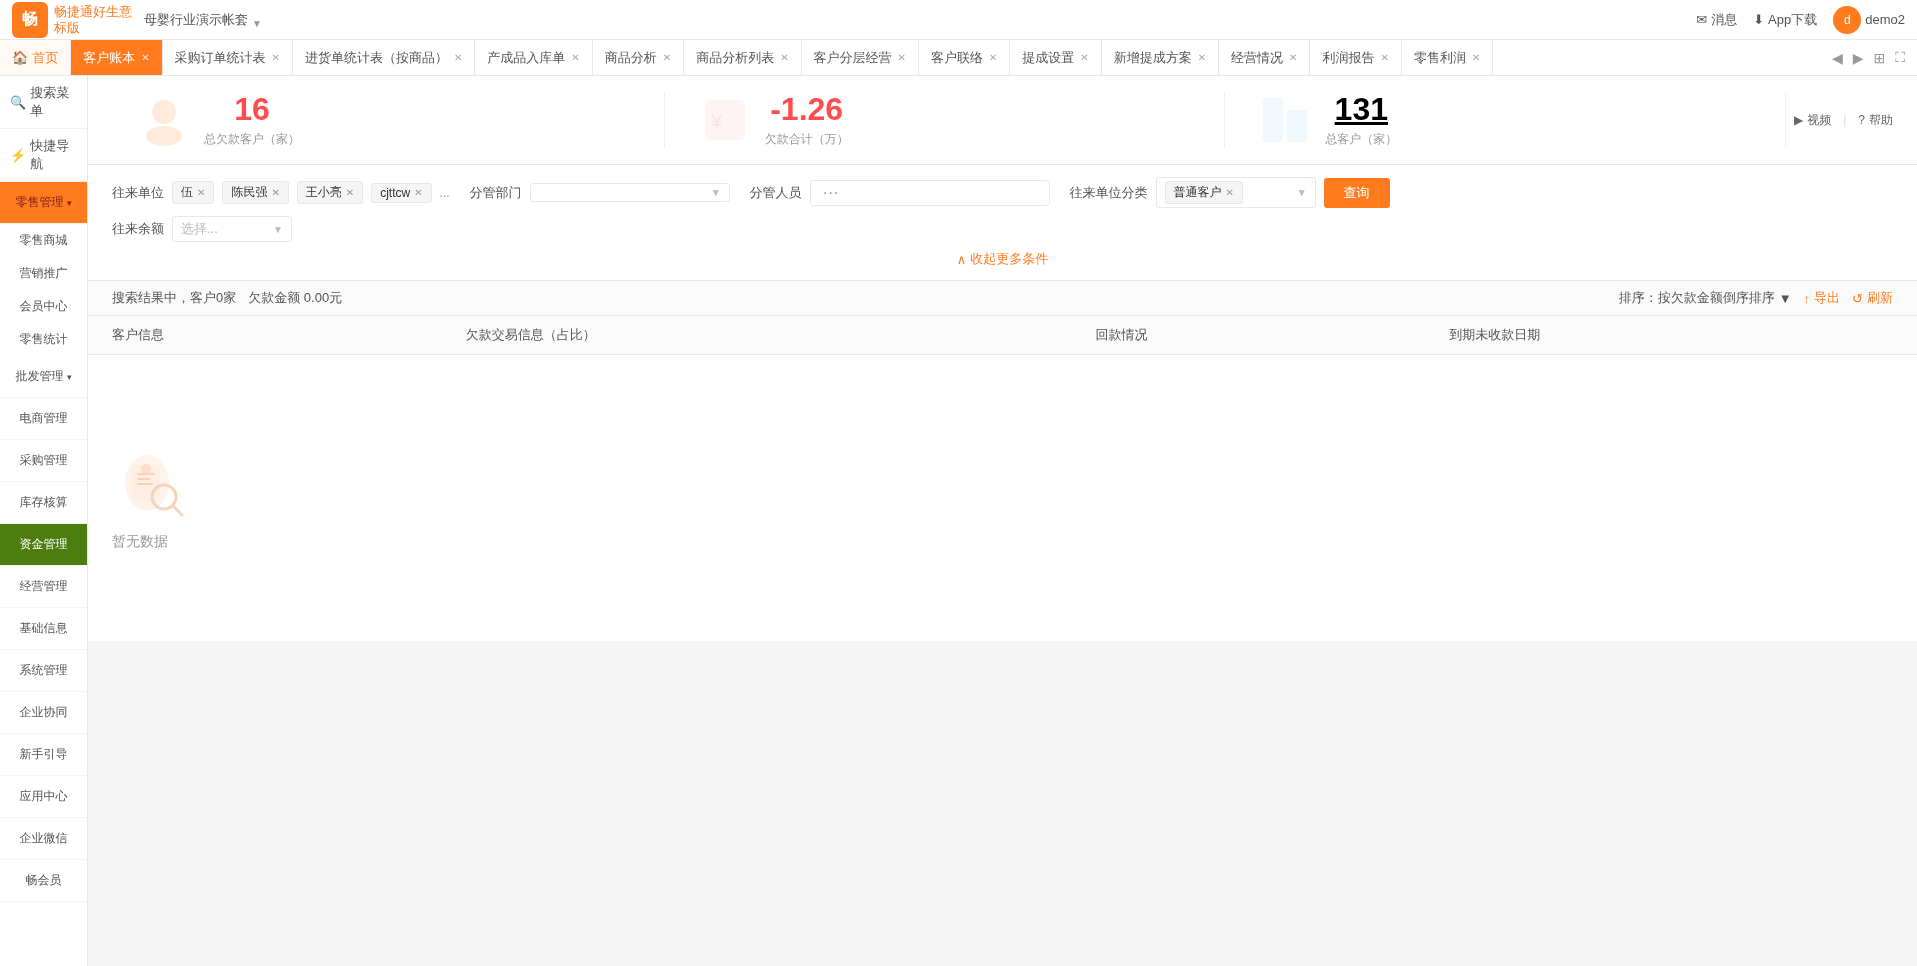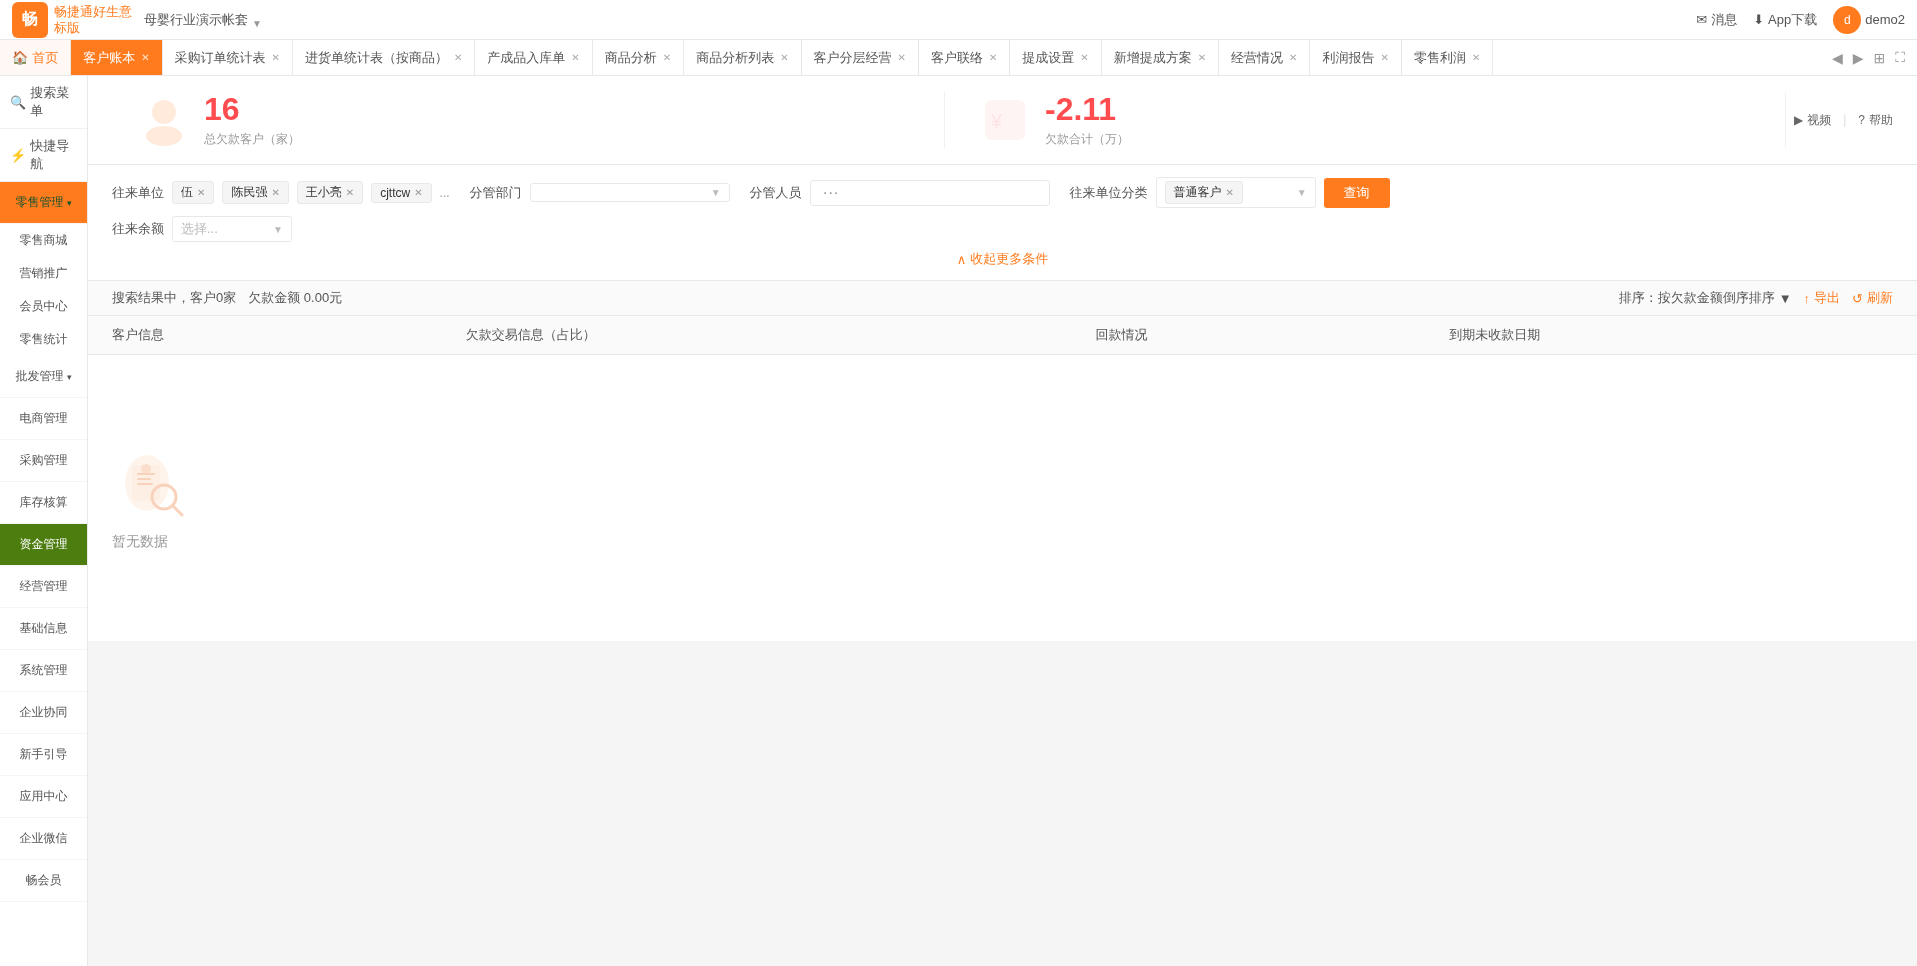--- a/index.html
+++ b/index.html
@@ -46,30 +46,30 @@
     }
     .sidebar-search {
       display: flex; align-items: center; gap: 4px; padding: 8px 10px;
       color: #555; font-size: 13px; cursor: pointer; border-bottom: 1px solid #f0f0f0;
     }
     .sidebar-nav { display: flex; align-items: center; gap: 4px; padding: 8px 10px; color: #555; font-size: 13px; cursor: pointer; border-bottom: 1px solid #f0f0f0; }
     .sidebar-item {
       padding: 12px 0; text-align: center; color: #555; font-size: 12px;
       cursor: pointer; border-bottom: 1px solid #f5f5f5;
     }
-    .sidebar-item.active { background: #ff7b1e; color: #14532d; }
+    .sidebar-item.active { background: #ff7b1e; color: #7f1d1d; }
     .sidebar-sub { padding: 8px 0; text-align: center; color: #555; font-size: 12px; cursor: pointer; }
 
     
     .content-area { flex: 1; overflow: auto; background: #f5f5f5; }
 
     
     .stats-bar {
       display: flex; background: #fff; border-bottom: 1px solid #e8e8e8;
-      padding: 16px 24px; align-items: center; gap: 8px;
+      padding: 16px 24px; align-items: center; gap: 8px; text-align: center;
     }
     .stat-card { flex: 1; display: flex; align-items: center; gap: 12px; padding: 0 24px; border-right: 1px solid #f0f0f0; }
     .stat-card:last-child { border-right: none; }
     .stat-icon { width: 56px; height: 56px; display: flex; align-items: center; justify-content: center; }
     .stat-icon svg { opacity: 0.15; }
     .stat-info { display: flex; flex-direction: column; }
     .stat-value { font-size: 32px; font-weight: bold; color: #ff4d4f; line-height: 1.1; }
     .stat-value.negative { color: #ff4d4f; }
     .stat-value.black { color: #000; text-decoration: underline; }
     .stat-label { font-size: 12px; color: #999; margin-top: 4px; }
@@ -311,25 +311,37 @@
       </div>
 
       <div class="stat-card">
         <div class="stat-icon">
           <svg width="56" height="56" viewBox="0 0 56 56" fill="none">
             <rect x="8" y="8" width="40" height="40" rx="6" fill="#ff4d4f" opacity="0.4"></rect>
             <text x="14" y="36" font-size="20" fill="#ff4d4f">¥</text>
           </svg>
         </div>
         <div class="stat-info">
-          <span class="stat-value negative">-2.11</span>
+          <span class="stat-value negative">-1.26</span>
           <span class="stat-label">欠款合计（万）</span>
         </div>
       </div>
 
+      <div class="stat-card">
+        <div class="stat-icon">
+          <svg width="56" height="56" viewBox="0 0 56 56" fill="none">
+            <rect x="6" y="6" width="20" height="44" rx="3" fill="#a8d5f5"></rect>
+            <rect x="30" y="18" width="20" height="32" rx="3" fill="#a8d5f5"></rect>
+          </svg>
+        </div>
+        <div class="stat-info">
+          <span class="stat-value black">131</span>
+          <span class="stat-label">总客户（家）</span>
+        </div>
+      </div>
 
       <div class="stat-help">
         <span style="display:flex;align-items:center;gap:4px;cursor:pointer;">
           <span>▶</span>
           <span>视频</span>
         </span>
         <span style="color:#ddd;">|</span>
         <span style="display:flex;align-items:center;gap:4px;cursor:pointer;">
           <span>?</span>
           <span>帮助</span>

